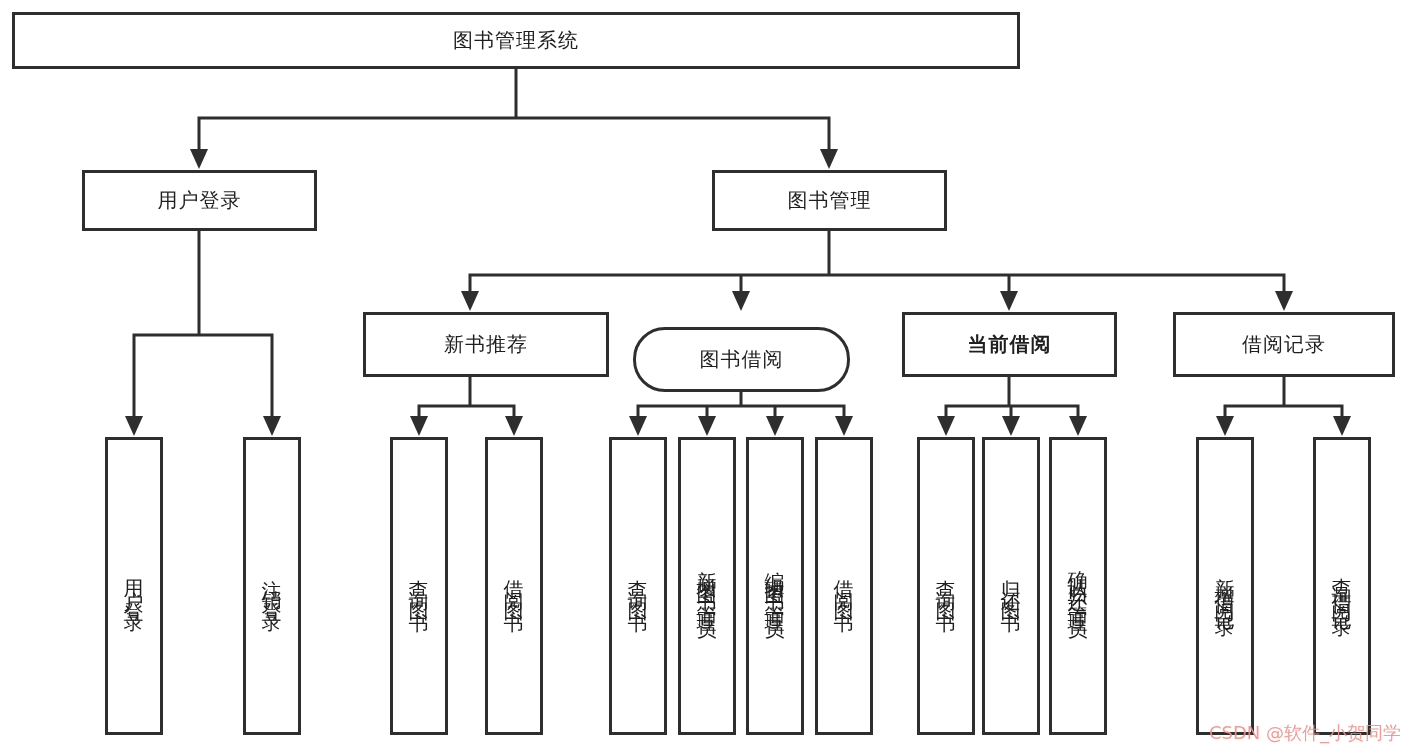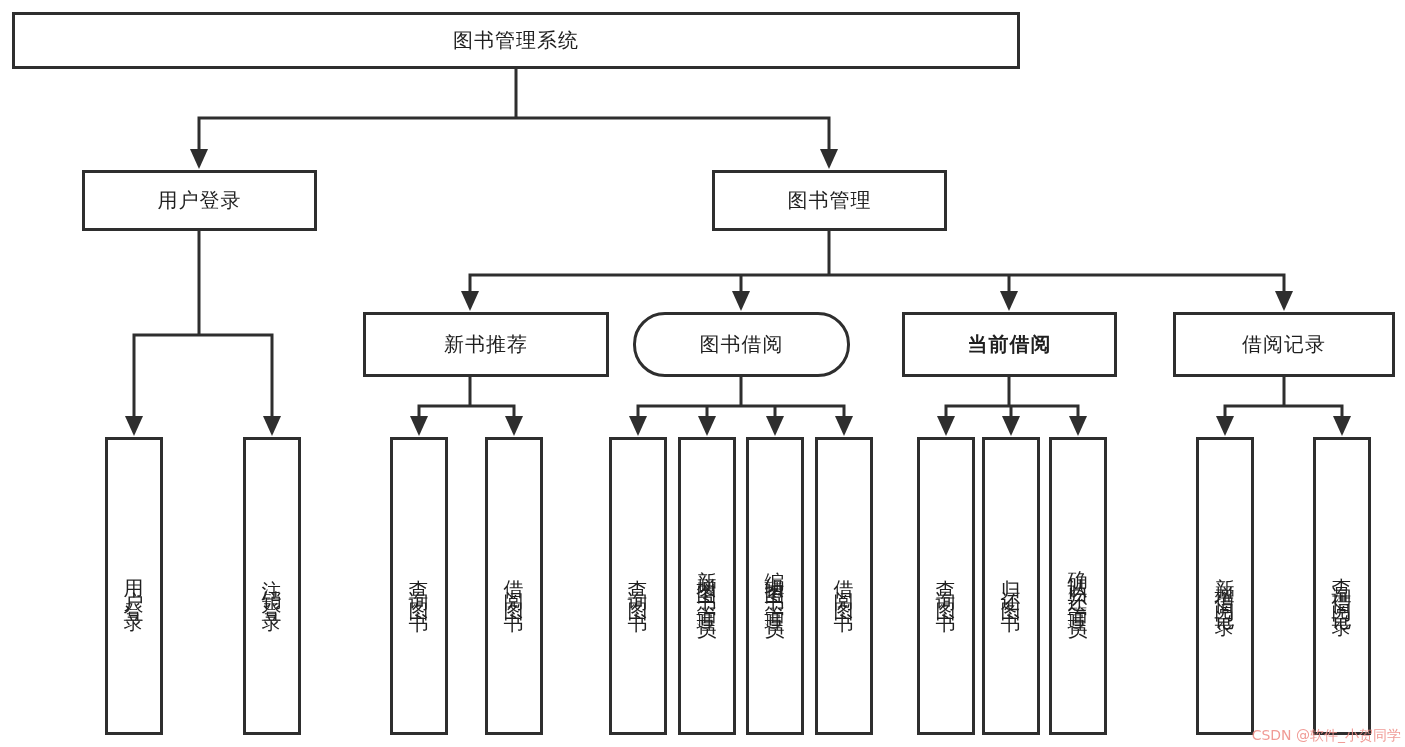--- a/index.html
+++ b/index.html
@@ -15,21 +15,21 @@
   .hlabel{font-size:20px;letter-spacing:1px;white-space:nowrap;}
   .vbox{top:437px;width:58px;height:298px;}
   .vtext{
     writing-mode:vertical-rl;text-orientation:mixed;
     font-size:20px;line-height:1;white-space:nowrap;
   }
   .ls-wide{letter-spacing:11px;}
   .ls-mid{letter-spacing:8px;}
   .ls-tight{letter-spacing:7px;}
   .watermark{
-    position:absolute;right:4px;bottom:2px;font-size:14px;
+    position:absolute;right:4px;bottom:2px;font-size:18px;
     color:#ef918b;opacity:0.9;white-space:nowrap;
   }
 </style>
 </head>
 <body>
 
 <div class="canvas">
 
   <svg class="connectors" viewBox="0 0 1405 747" xmlns="http://www.w3.org/2000/svg">
     <g stroke="#2e2e2e" stroke-width="3" fill="none">
@@ -78,21 +78,21 @@
   <div class="box" style="left:82px;top:170px;width:235px;height:61px;">
     <span class="hlabel">用户登录</span>
   </div>
   <div class="box" style="left:712px;top:170px;width:235px;height:61px;font-family:Liberation Mono, monospace;">
     <span class="hlabel">图书管理</span>
   </div>
 
   <div class="box" style="left:363px;top:312px;width:246px;height:65px;">
     <span class="hlabel">新书推荐</span>
   </div>
-  <div class="box" style="left:633px;top:312px;width:217px;height:65px;border-radius:32px;">
+  <div class="box" style="left:633px;top:327px;width:217px;height:65px;border-radius:32px;">
     <span class="hlabel">图书借阅</span>
   </div>
   <div class="box" style="left:902px;top:312px;width:215px;height:65px;font-weight:bold;">
     <span class="hlabel">当前借阅</span>
   </div>
   <div class="box" style="left:1173px;top:312px;width:222px;height:65px;">
     <span class="hlabel">借阅记录</span>
   </div>
 
   <div class="box vbox" style="left:105px;">

